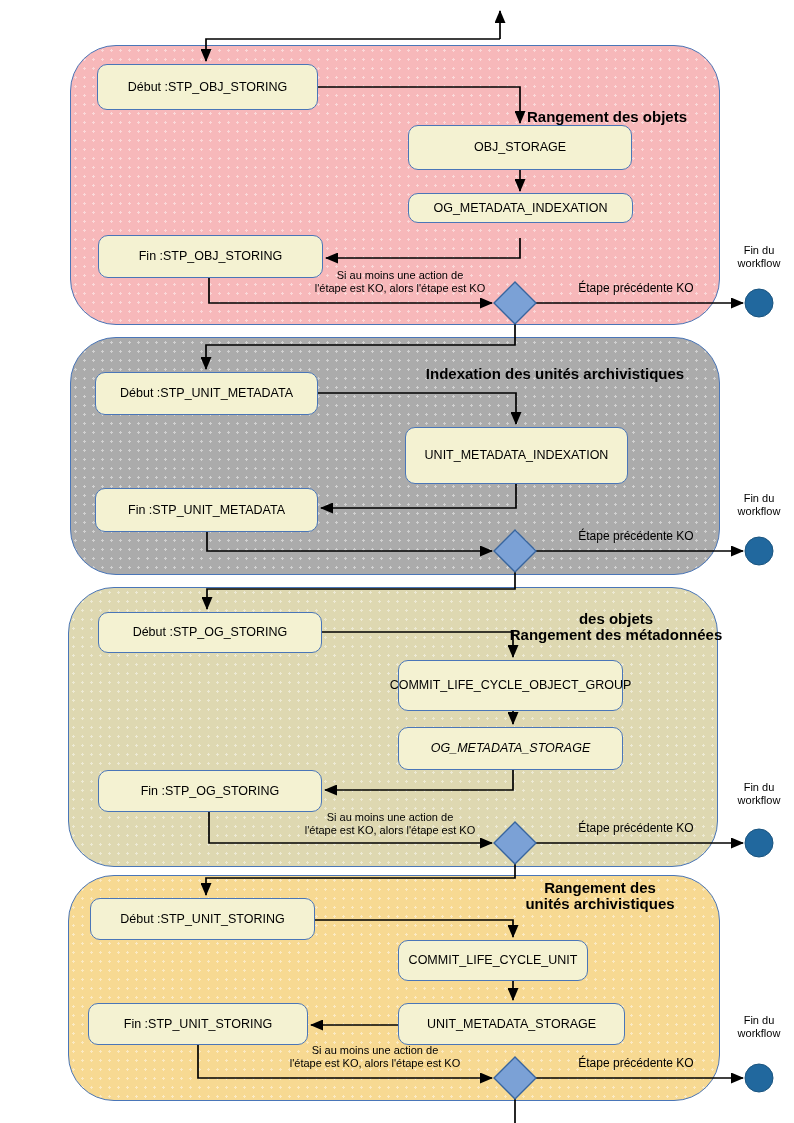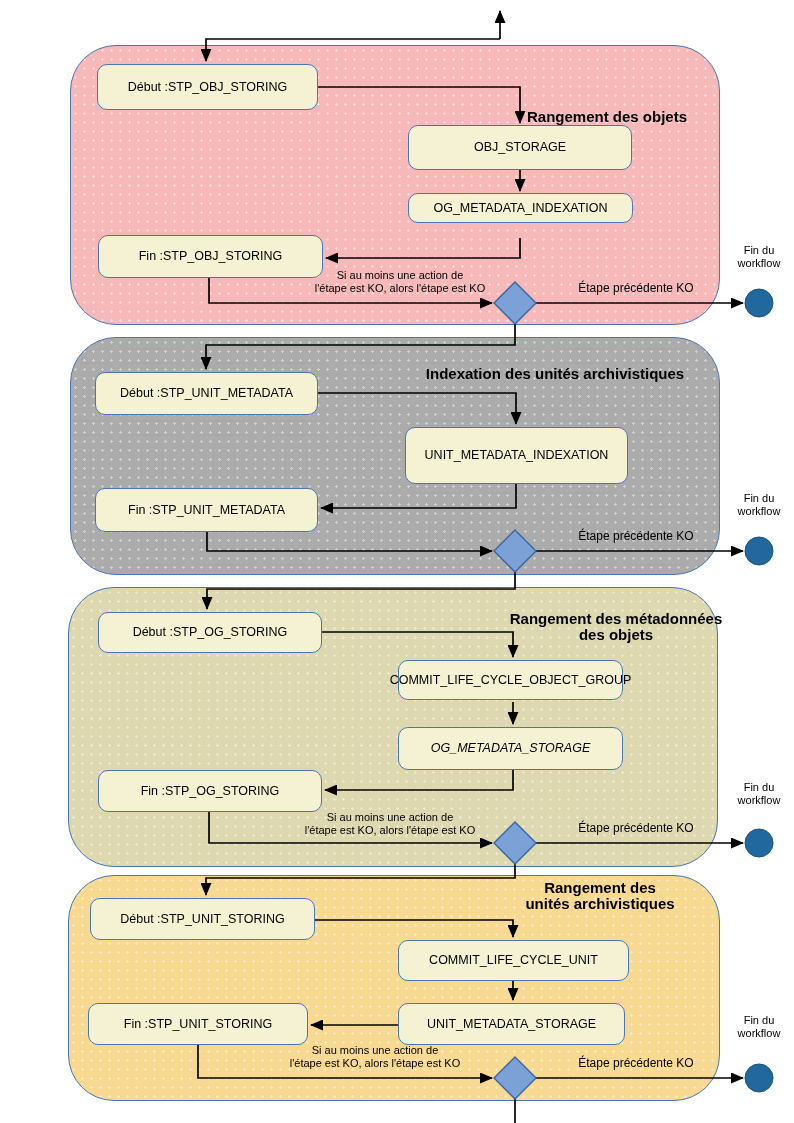--- a/index.html
+++ b/index.html
@@ -125,28 +125,28 @@
     <span class="t">Fin :</span>
     <span class="t">STP_UNIT_METADATA</span>
   </div>
   <div class="edge-lbl" style="left:551px;top:529px;width:170px;">Étape précédente KO</div>
   <div class="lbl" style="left:729px;top:492px;width:60px;">
     <span class="t">Fin du</span>
     <span class="t">workflow</span>
   </div>
 
   <div class="title" style="left:501px;top:611px;width:230px;">
+    <span class="t">des objets</span>
     <span class="t">Rangement des métadonnées</span>
-    <span class="t">des objets</span>
   </div>
   <div class="node" style="left:98px;top:612px;width:224px;height:41px;">
     <span class="t">Début :</span>
     <span class="t">STP_OG_STORING</span>
   </div>
-  <div class="node" style="left:398px;top:660px;width:225px;height:40px;">
+  <div class="node" style="left:398px;top:660px;width:225px;height:51px;">
     <span class="t">COMMIT_LIFE_CYCLE_OBJECT_GROUP</span>
   </div>
   <div class="node" style="left:398px;top:727px;width:225px;height:43px;font-style:italic;">
     <span class="t">OG_METADATA_STORAGE</span>
   </div>
   <div class="node" style="left:98px;top:770px;width:224px;height:42px;">
     <span class="t">Fin :</span>
     <span class="t">STP_OG_STORING</span>
   </div>
   <div class="lbl" style="left:285px;top:811px;width:210px;">
@@ -160,21 +160,21 @@
   </div>
 
   <div class="title" style="left:490px;top:880px;width:220px;text-align:center;">
     <span class="t">Rangement des</span>
     <span class="t">unités archivistiques</span>
   </div>
   <div class="node" style="left:90px;top:898px;width:225px;height:42px;">
     <span class="t">Début :</span>
     <span class="t">STP_UNIT_STORING</span>
   </div>
-  <div class="node" style="left:398px;top:940px;width:231px;height:41px;">
+  <div class="node" style="left:398px;top:940px;width:190px;height:41px;">
     <span class="t">COMMIT_LIFE_CYCLE_UNIT</span>
   </div>
   <div class="node" style="left:398px;top:1003px;width:227px;height:42px;">
     <span class="t">UNIT_METADATA_STORAGE</span>
   </div>
   <div class="node" style="left:88px;top:1003px;width:220px;height:42px;">
     <span class="t">Fin :</span>
     <span class="t">STP_UNIT_STORING</span>
   </div>
   <div class="lbl" style="left:270px;top:1044px;width:210px;">

